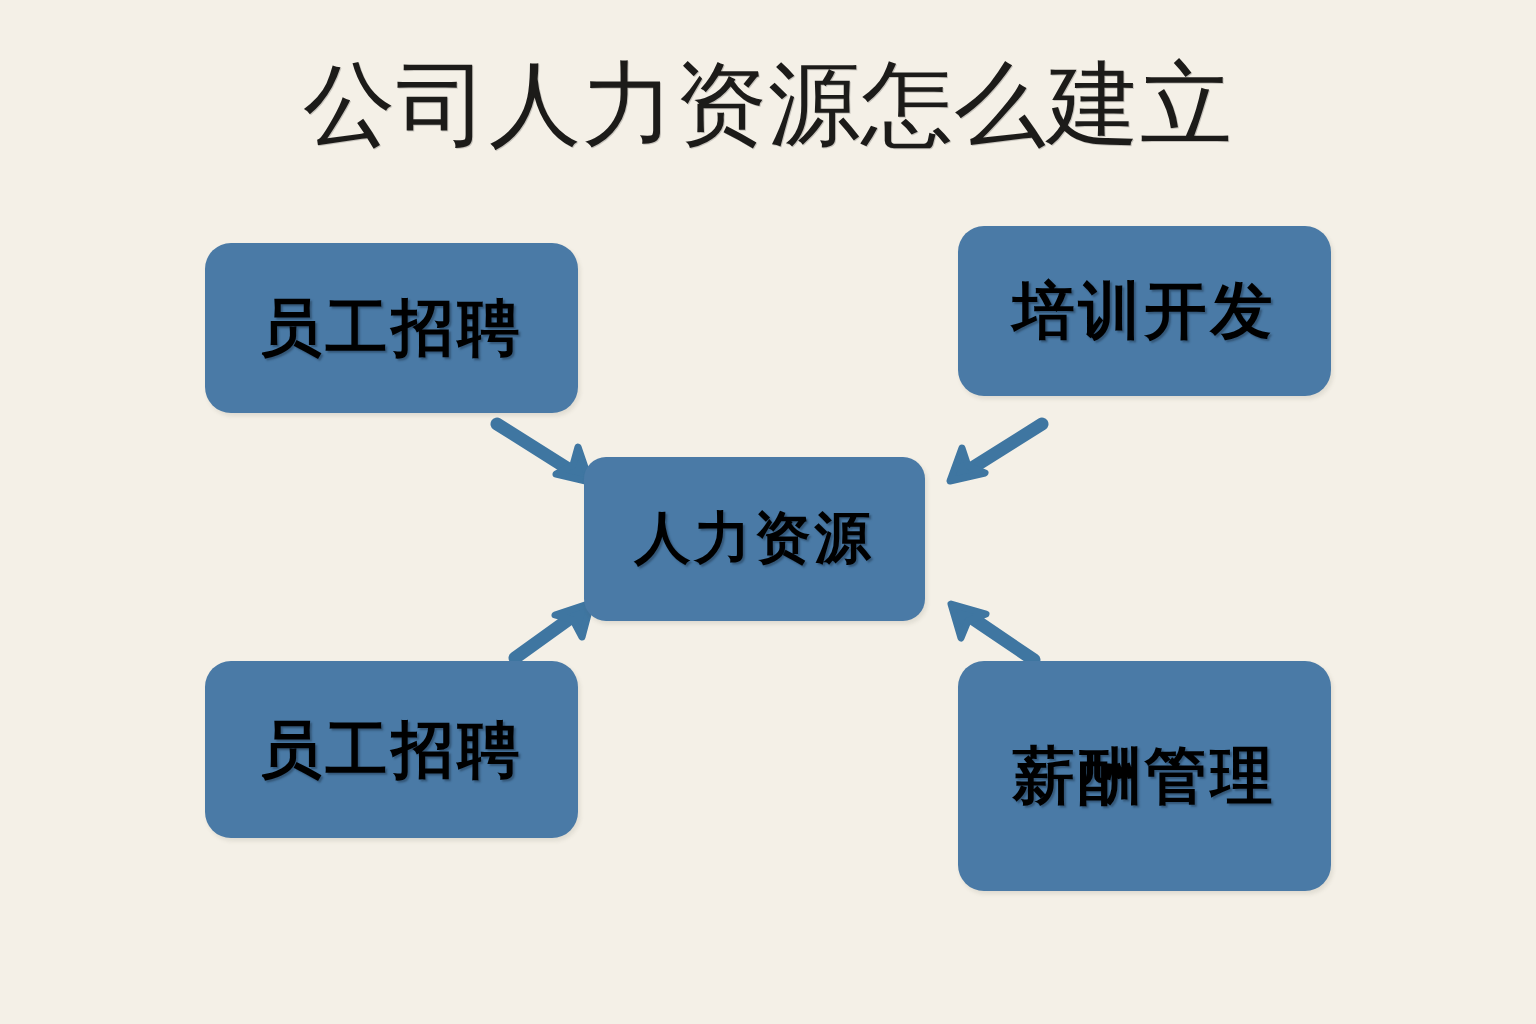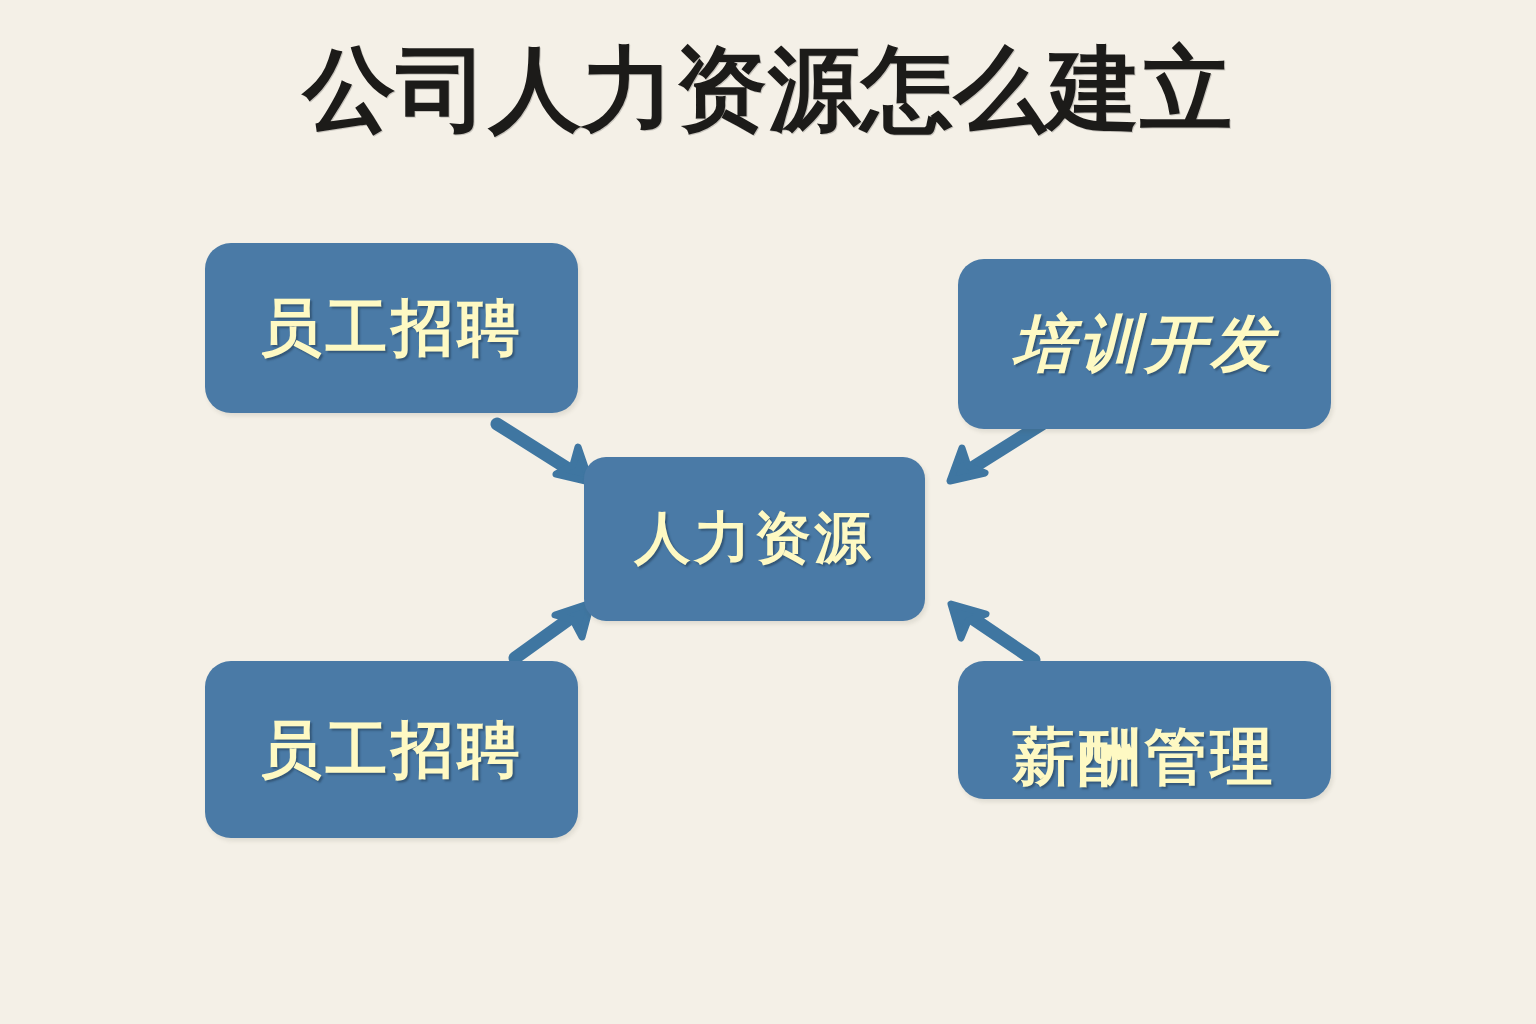--- a/index.html
+++ b/index.html
@@ -19,26 +19,26 @@
     position: relative;
     width: 1536px;
     height: 1024px;
     background: #f4f0e7;
   }
 
   
   .page-title {
     position: absolute;
     left: 0;
-    top: 41px;
+    top: 56px;
     width: 1536px;
     text-align: center;
     font-size: 92px;
     line-height: 1.05;
-    font-weight: 700;
+    font-weight: 400;
     color: #1c1b19;
     letter-spacing: 1px;
     white-space: nowrap;
     text-shadow: 1px 1px 0 rgba(0,0,0,0.18);
   }
 
   
   #arrow-layer {
     position: absolute;
     left: 0;
@@ -54,34 +54,34 @@
     position: absolute;
     z-index: 2;
     background: #4a7aa6;
     border-radius: 26px;
     display: flex;
     align-items: center;
     justify-content: center;
     box-shadow: 2px 3px 4px rgba(70,70,60,0.12);
   }
   .node-label {
-    color: #fef9c3;
+    color: #000000;
     font-weight: 700;
     letter-spacing: 4px;
     white-space: nowrap;
     text-shadow: 2px 2px 2px rgba(25,45,65,0.45);
   }
 
   .node.corner { width: 373px; height: 170px; }
   .node.corner .node-label { font-size: 62px; }
 
   #node-recruitment   { left: 205px;  top: 243px; }
-  #node-training      { left: 958px;  top: 259px; font-style: italic; }
+  #node-training      { left: 958px;  top: 226px; }
   #node-performance   { left: 205px;  top: 661px; height: 177px; }
-  #node-compensation  { left: 958px;  top: 661px; height: 138px; align-items: flex-end; }
+  #node-compensation  { left: 958px;  top: 661px; height: 230px; }
 
   #node-core {
     left: 584px;
     top: 457px;
     width: 341px;
     height: 164px;
     border-radius: 22px;
   }
   #node-core .node-label { font-size: 56px; }
 </style>

